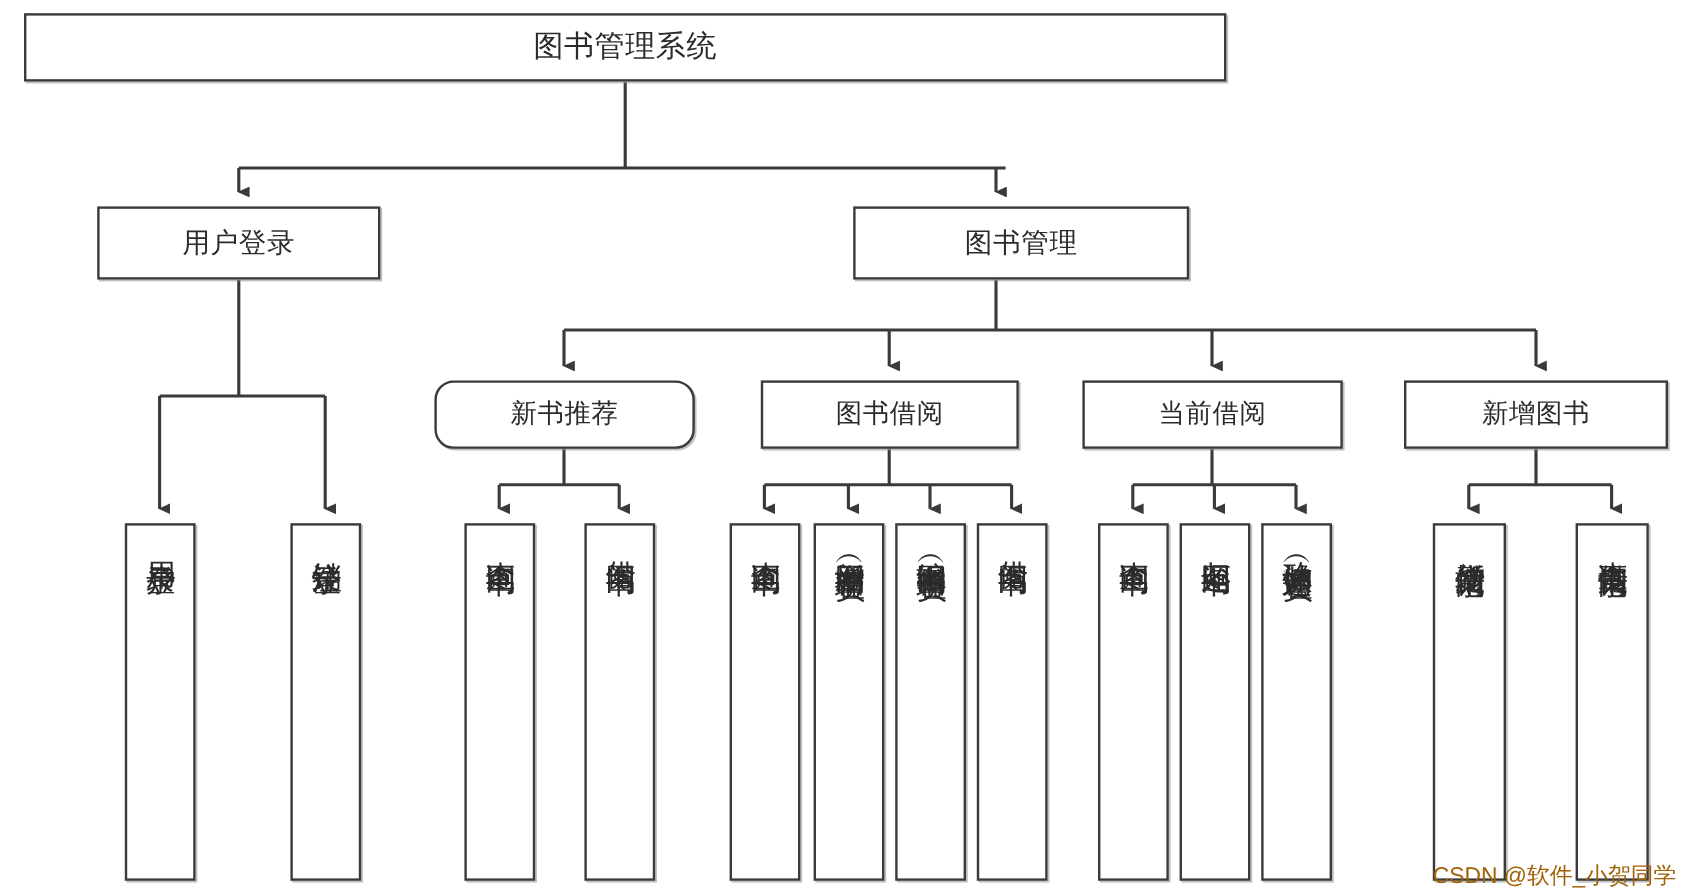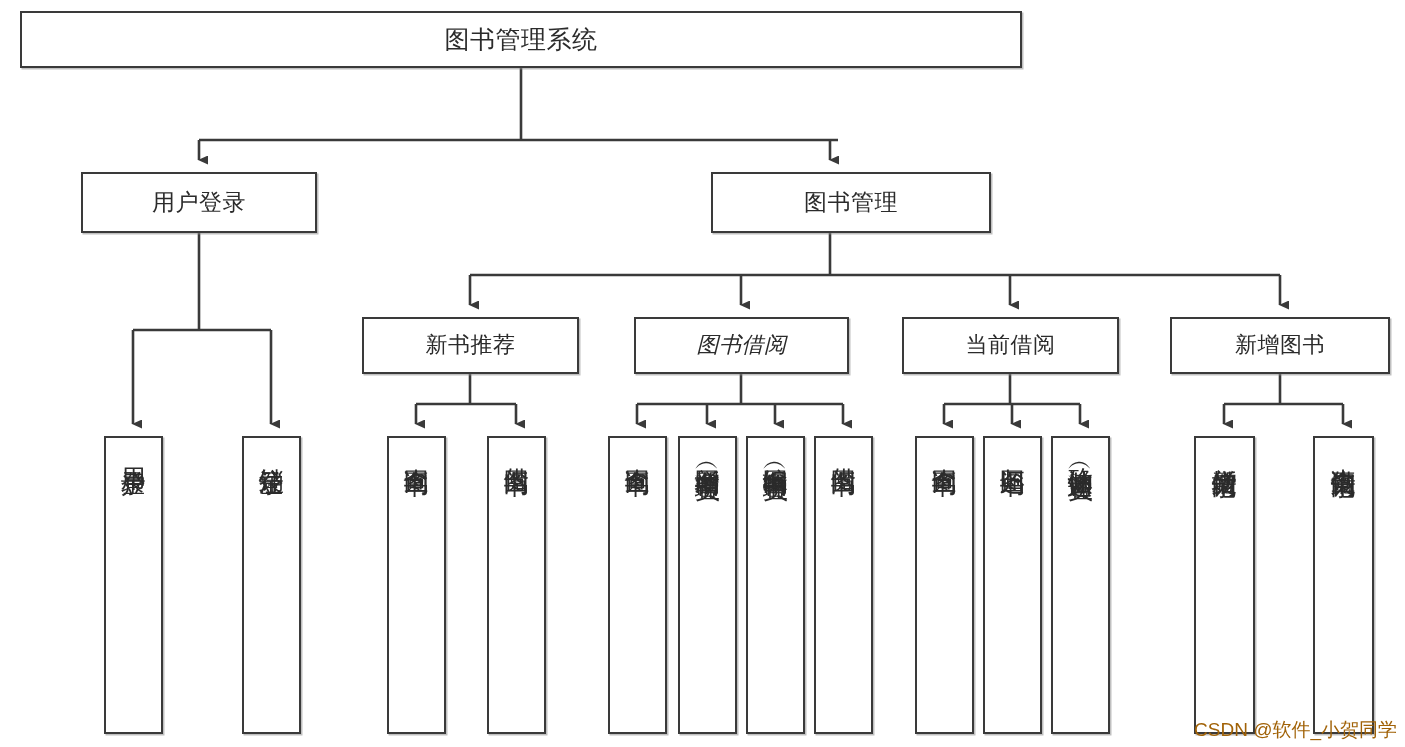--- a/index.html
+++ b/index.html
@@ -128,24 +128,24 @@
     <span class="node-label">图书管理系统</span>
   </div>
 
   <div class="node level-1" style="left: 81px; top: 172px; width: 236px; height: 61px;">
     <span class="node-label">用户登录</span>
   </div>
   <div class="node level-1" style="left: 711px; top: 172px; width: 280px; height: 61px;">
     <span class="node-label">图书管理</span>
   </div>
 
-  <div class="node level-2" style="left: 362px; top: 317px; width: 217px; height: 57px;">
+  <div class="node level-2" style="left: 362px; top: 317px; width: 217px; height: 57px; border-radius: 16px;">
     <span class="node-label">新书推荐</span>
   </div>
-  <div class="node level-2" style="left: 634px; top: 317px; width: 215px; height: 57px; font-style: italic;">
+  <div class="node level-2" style="left: 634px; top: 317px; width: 215px; height: 57px;">
     <span class="node-label">图书借阅</span>
   </div>
   <div class="node level-2" style="left: 902px; top: 317px; width: 217px; height: 57px;">
     <span class="node-label">当前借阅</span>
   </div>
   <div class="node level-2" style="left: 1170px; top: 317px; width: 220px; height: 57px;">
     <span class="node-label">新增图书</span>
   </div>
 
   <div class="node leaf" style="left: 104px; top: 436px; width: 59px; height: 298px;">

